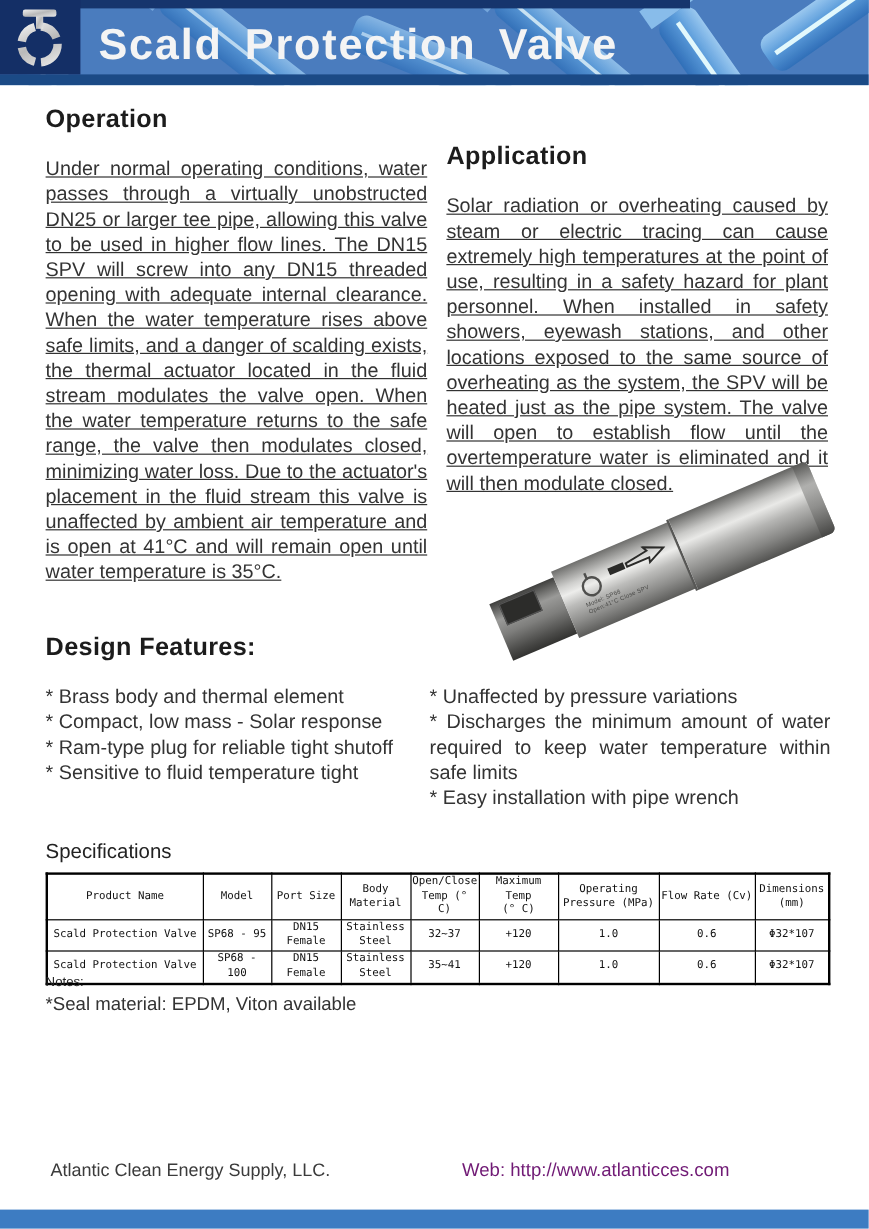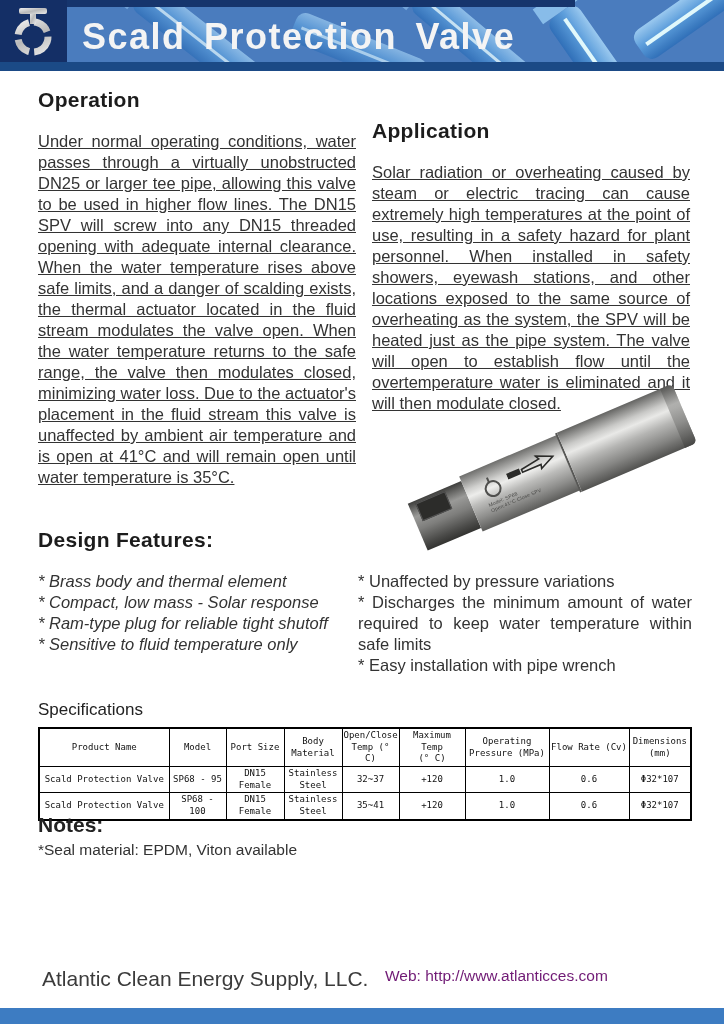--- a/index.html
+++ b/index.html
@@ -36,39 +36,39 @@
     background:linear-gradient(#646462,#c9c9c7 24%,#e9e9e7 36%,#b5b5b3 55%,#868684 78%,#525250);}
   .v-bevel{position:absolute;right:0;top:0;width:13px;height:64px;border-radius:0 5px 5px 0;
     background:linear-gradient(#555553,#a8a8a6 30%,#8a8a88 60%,#454543);opacity:.85;}
   .v-ring-logo{position:absolute;left:18px;top:16px;width:13px;height:13px;border:2px solid #4f4f4d;border-radius:50%;}
   .v-ring-logo::before{content:"";position:absolute;left:4px;top:-6px;width:2px;height:6px;background:#4f4f4d;}
   .v-engrave{position:absolute;left:16px;top:35px;width:90px;font-size:5px;line-height:6px;color:#4a4a48;letter-spacing:0.2px;white-space:nowrap;}
   .v-arrow{position:absolute;left:44px;top:10px;}
   
   .design{position:absolute;left:38px;top:528px;width:654px;}
   .design-cols{display:flex;margin-top:19px;}
-  .design-col-l{width:320px;font-style:italic;}
+  .design-col-l{width:320px;}
   .design-col-r{width:334px;}
   .feature{font-size:16.5px;line-height:21px;color:#333;text-align:justify;}
   
   .specs{position:absolute;left:38px;top:700px;width:654px;}
   .specs-label{font-size:17px;color:#222;margin:0 0 7px 0;}
   table{border-collapse:collapse;width:652px;border:2px solid #000;table-layout:fixed;}
   th,td{
     border:1px solid #000;font-family:"DejaVu Sans Mono", monospace;font-size:9px;font-weight:normal;
     text-align:center;vertical-align:middle;padding:1px;white-space:pre-line;line-height:1.3;color:#111;
   }
   thead th{height:26px;}
   tbody td{height:23px;}
   
   .notes{position:absolute;left:38px;top:813px;width:500px;}
-  .notes-heading{font-size:21px;color:#222;margin:0 0 4px 0;font-weight:bold;}
+  .notes-heading{font-size:11px;color:#222;margin:0 0 4px 0;}
   .notes-body{font-size:15.5px;color:#333;margin:0;}
   
-  .footer-company{position:absolute;left:42px;top:967px;font-size:21px;color:#3b3b3b;}
+  .footer-company{position:absolute;left:42px;top:967px;font-size:15px;color:#3b3b3b;}
   .footer-web{position:absolute;left:385px;top:967px;font-size:15.5px;color:#701a75;}
   .bottom-bar{position:absolute;left:0;top:1008px;width:724px;height:16px;background:#3d7cc2;}
 </style>
 </head>
 <body>
 
 <div class="header">
   <svg class="header-deco" viewBox="0 0 724 71" xmlns="http://www.w3.org/2000/svg">
     <defs>
       <linearGradient id="cyl" x1="0" y1="0" x2="0" y2="1">
@@ -157,21 +157,21 @@
   </div>
 </div>
 
 <div class="design">
   <h2 class="section-heading" style="margin:0;">Design Features:</h2>
   <div class="design-cols">
     <div class="design-col-l">
       <div class="feature">* Brass body and thermal element</div>
       <div class="feature">* Compact, low mass - Solar response</div>
       <div class="feature">* Ram-type plug for reliable tight shutoff</div>
-      <div class="feature">* Sensitive to fluid temperature only</div>
+      <div class="feature">* Sensitive to fluid temperature tight</div>
     </div>
     <div class="design-col-r">
       <div class="feature">* Unaffected by pressure variations</div>
       <div class="feature">* Discharges the minimum amount  of water required to keep water temperature within safe limits</div>
       <div class="feature">* Easy installation with pipe wrench</div>
     </div>
   </div>
 </div>
 
 <div class="specs">

